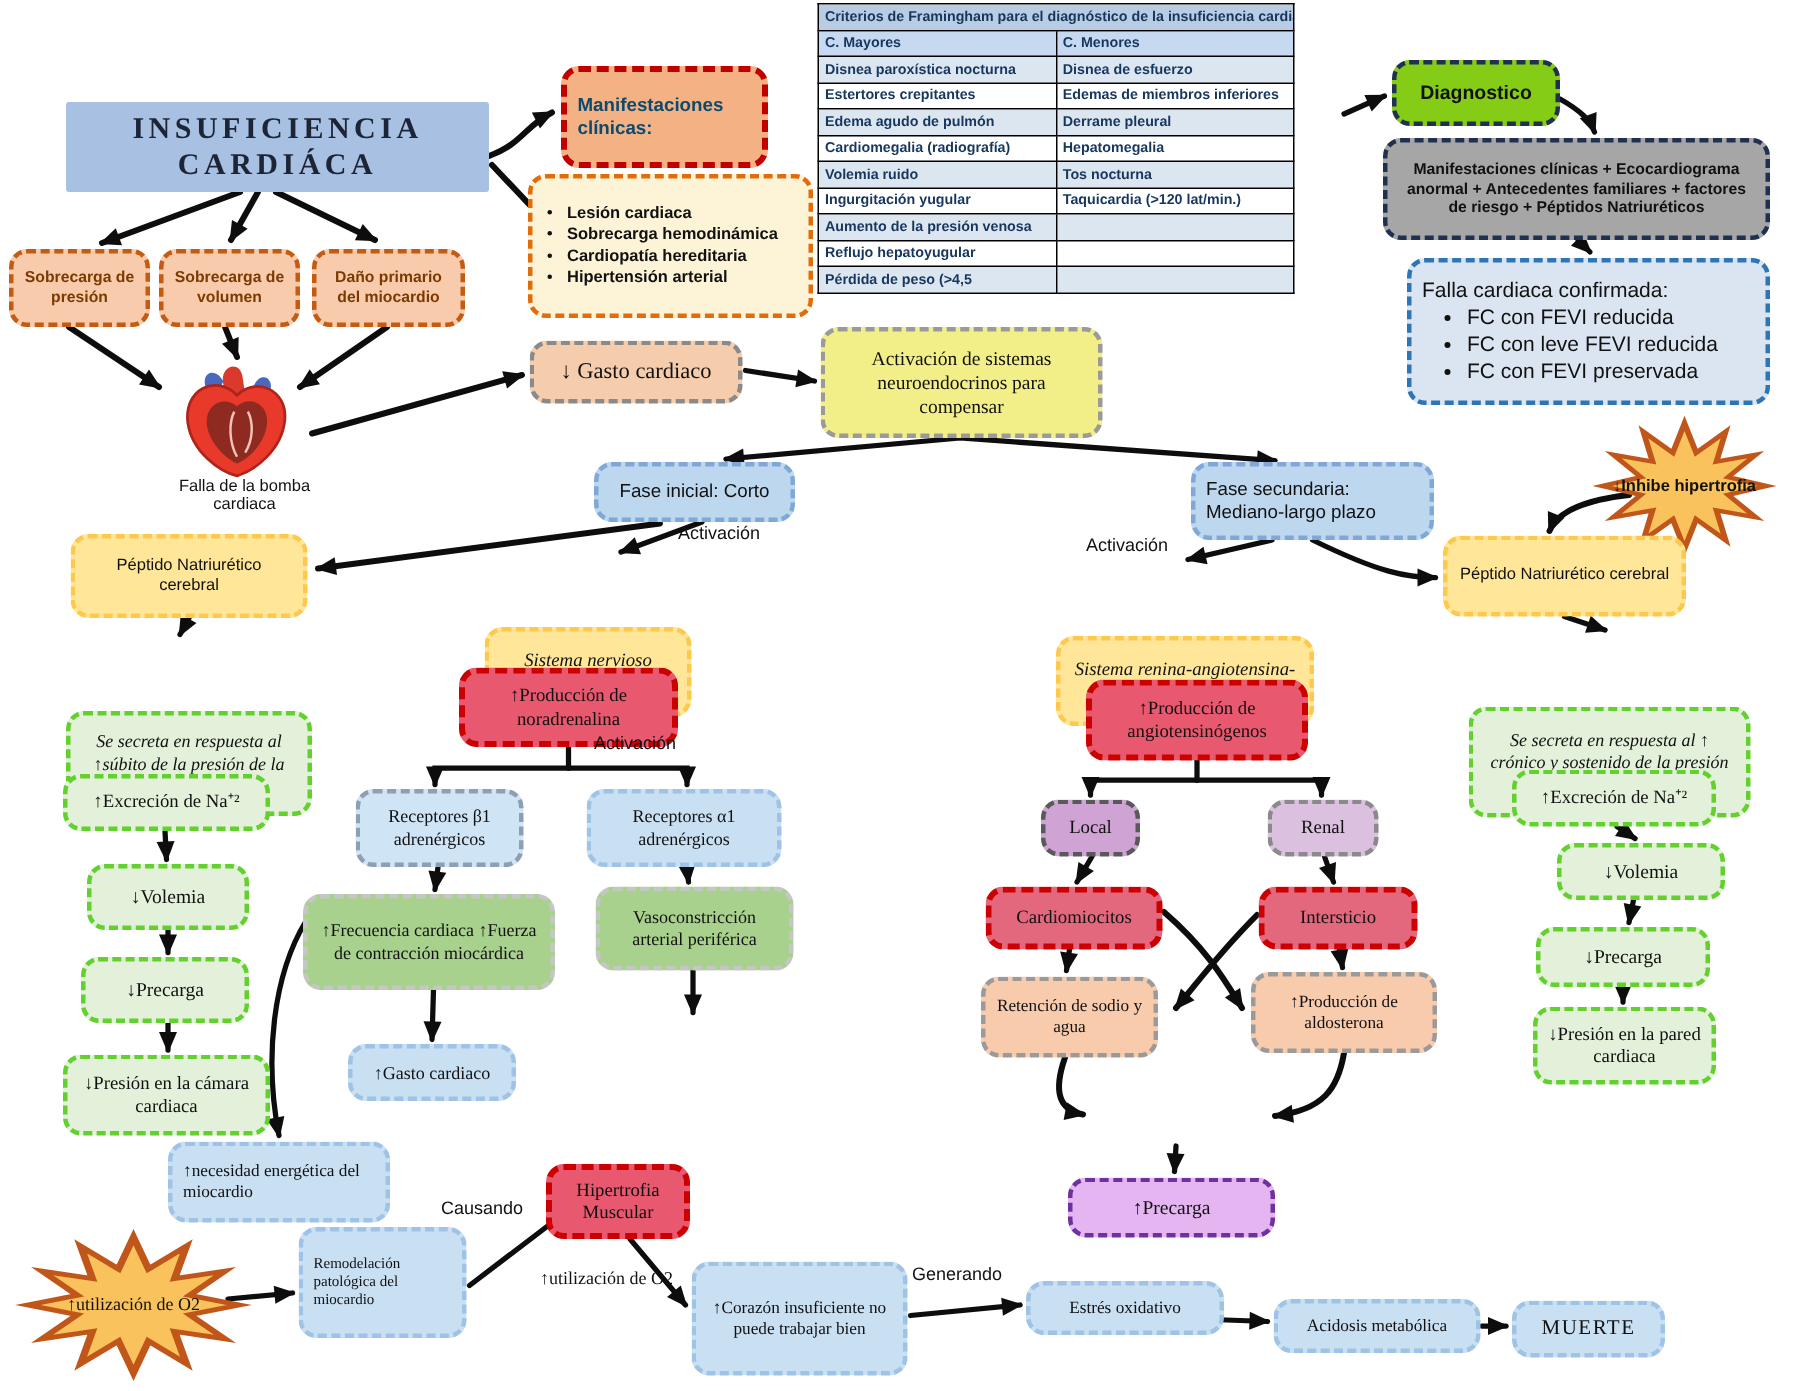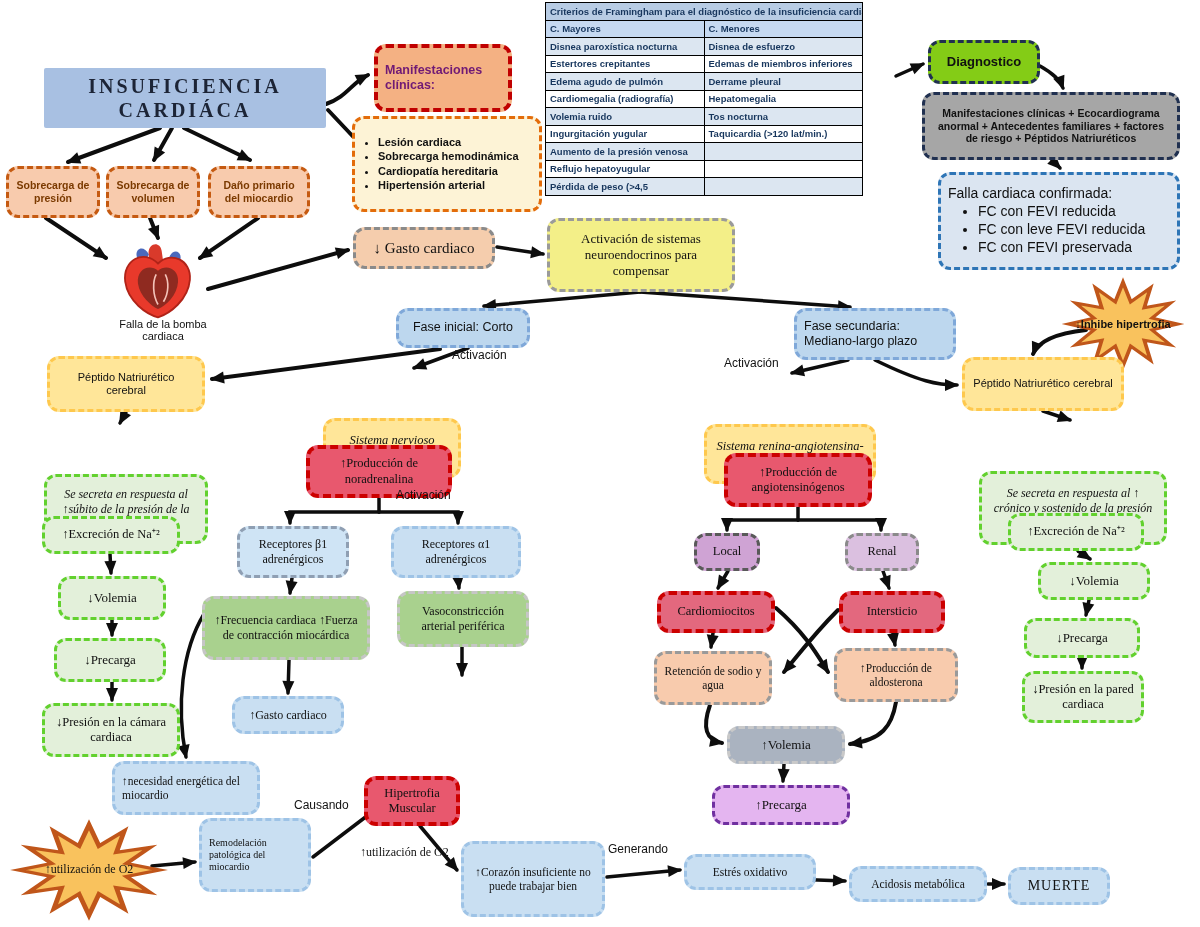--- a/index.html
+++ b/index.html
@@ -7,21 +7,21 @@
           font-family:"Liberation Sans",sans-serif;}
   svg.layer{position:absolute;left:0;top:0;width:1200px;height:927px;pointer-events:none;}
   .node{position:absolute;box-sizing:border-box;display:flex;align-items:center;justify-content:center;
         text-align:center;border-radius:12px;padding:3px 7px;line-height:1.22;color:#111;z-index:3;}
   .serif{font-family:"Liberation Serif",serif;}
   .sans{font-family:"Liberation Sans",sans-serif;}
   .it{font-style:italic;margin-top:48px;}
   .left{text-align:left;justify-content:flex-start;}
   .c-title{background:#a8c0e2;border-radius:2px;color:#1c2436;font-weight:600;letter-spacing:3px;}
   .c-orange{background:#f8cbad;border:3px dashed #c55a11;color:#7b3a00;font-weight:bold;}
-  .c-salmon{background:#f4b183;border:4px dashed #c00000;color:#701a75;font-weight:bold;}
+  .c-salmon{background:#f4b183;border:4px dashed #c00000;color:#0c4a6e;font-weight:bold;}
   .c-cream{background:#fdf3d6;border:3px dashed #e36c0a;}
   .c-gray{background:#84cc16;border:3px dashed #203050;font-weight:bold;}
   .c-gray2{background:#a6a6a6;border:3px dashed #203050;font-weight:600;}
   .c-bluenote{background:#dbe5f1;border:3px dashed #2e75b6;}
   .c-peach{background:#f5cdad;border:3px dashed #8a8a8a;}
   .c-yellow{background:#f3ef88;border:3px dashed #9a9a9a;}
   .c-fase{background:#bdd7ee;border:3px dashed #7fa8d9;}
   .c-gold{background:#ffe699;border:3px dashed #fec84d;}
   .c-lgreen{background:#e3f0da;border:3px dashed #62d12e;}
   .c-mgreen{background:#a9d18e;border:3px dashed #c6c6c6;}
@@ -260,21 +260,20 @@
   <div class="node c-lgreen serif" style="left:1024px;top:618px;width:116px;height:40px;font-size:13px">↓Precarga</div>
 
   <div class="node c-peachg serif" style="left:654px;top:651px;width:118px;height:54px;font-size:11.5px">Retención de sodio y agua</div>
   <div class="node c-peachg serif" style="left:834px;top:648px;width:124px;height:54px;font-size:11.5px">↑Producción de aldosterona</div>
 
   <div class="node c-lblue serif" style="left:232px;top:696px;width:112px;height:38px;font-size:12px">↑Gasto cardiaco</div>
 
   <div class="node c-lgreen serif" style="left:42px;top:703px;width:138px;height:54px;font-size:12.5px">↓Presión en la cámara cardiaca</div>
   <div class="node c-lgreen serif" style="left:1022px;top:671px;width:122px;height:52px;font-size:12.5px">↓Presión en la pared cardiaca</div>
 
-  <div class="node c-grayblue serif" style="left:727px;top:726px;width:118px;height:38px;font-size:13px">↑Volemia</div>
   <div class="node c-lblue serif left" style="left:112px;top:761px;width:148px;height:54px;font-size:11.5px">↑necesidad energética del miocardio</div>
   <div class="node c-violet serif" style="left:712px;top:785px;width:138px;height:40px;font-size:13px">↑Precarga</div>
 
   <div class="node c-red serif" style="left:364px;top:776px;width:96px;height:50px;font-size:12.5px">Hipertrofia Muscular</div>
   <div class="node c-lblue serif left" style="left:199px;top:818px;width:112px;height:74px;font-size:10px">Remodelación patológica del miocardio</div>
   <div class="node c-lblue serif" style="left:461px;top:841px;width:144px;height:76px;font-size:11.5px">↑Corazón insuficiente no puede trabajar bien</div>
   <div class="node c-lblue serif" style="left:684px;top:854px;width:132px;height:36px;font-size:11.5px">Estrés oxidativo</div>
   <div class="node c-lblue serif" style="left:849px;top:866px;width:138px;height:36px;font-size:11.5px">Acidosis metabólica</div>
   <div class="node c-lblue serif" style="left:1008px;top:867px;width:102px;height:38px;font-size:14px;letter-spacing:1px">MUERTE</div>
 

